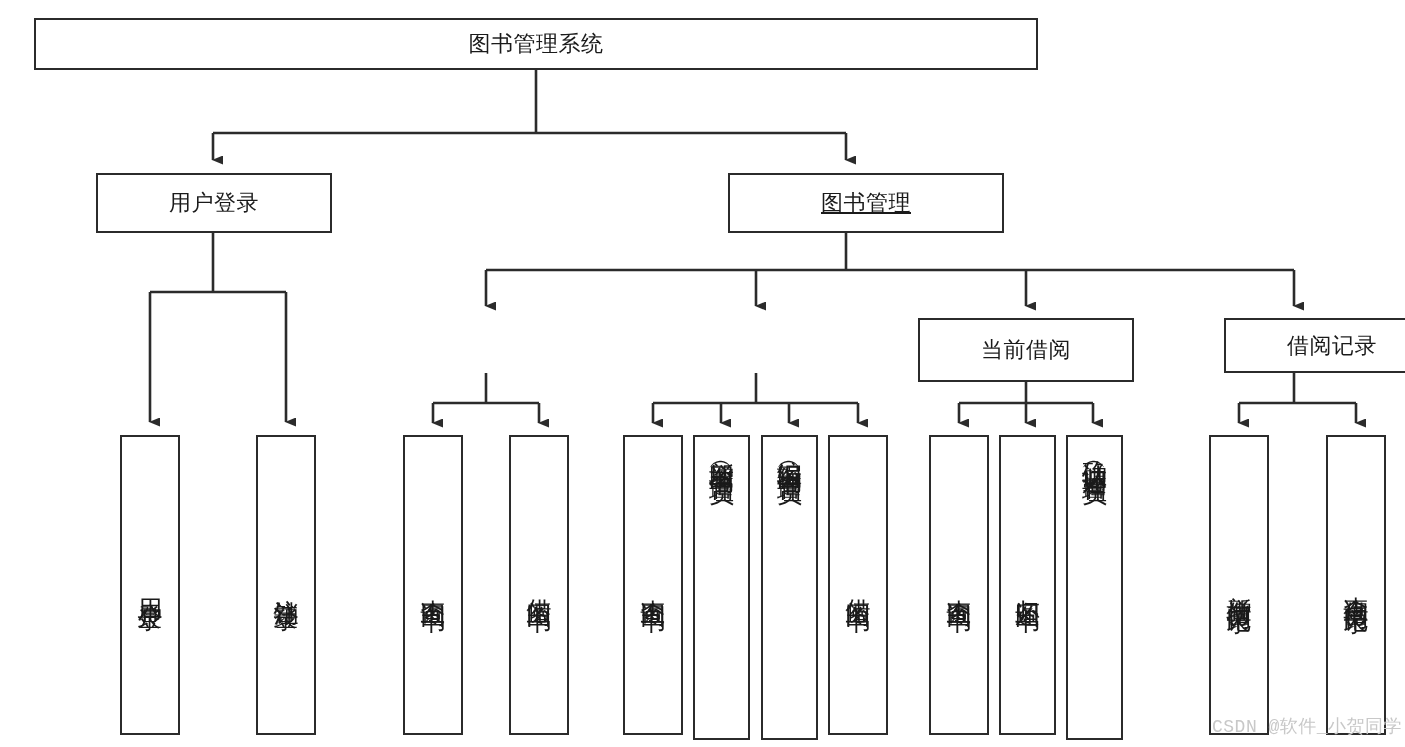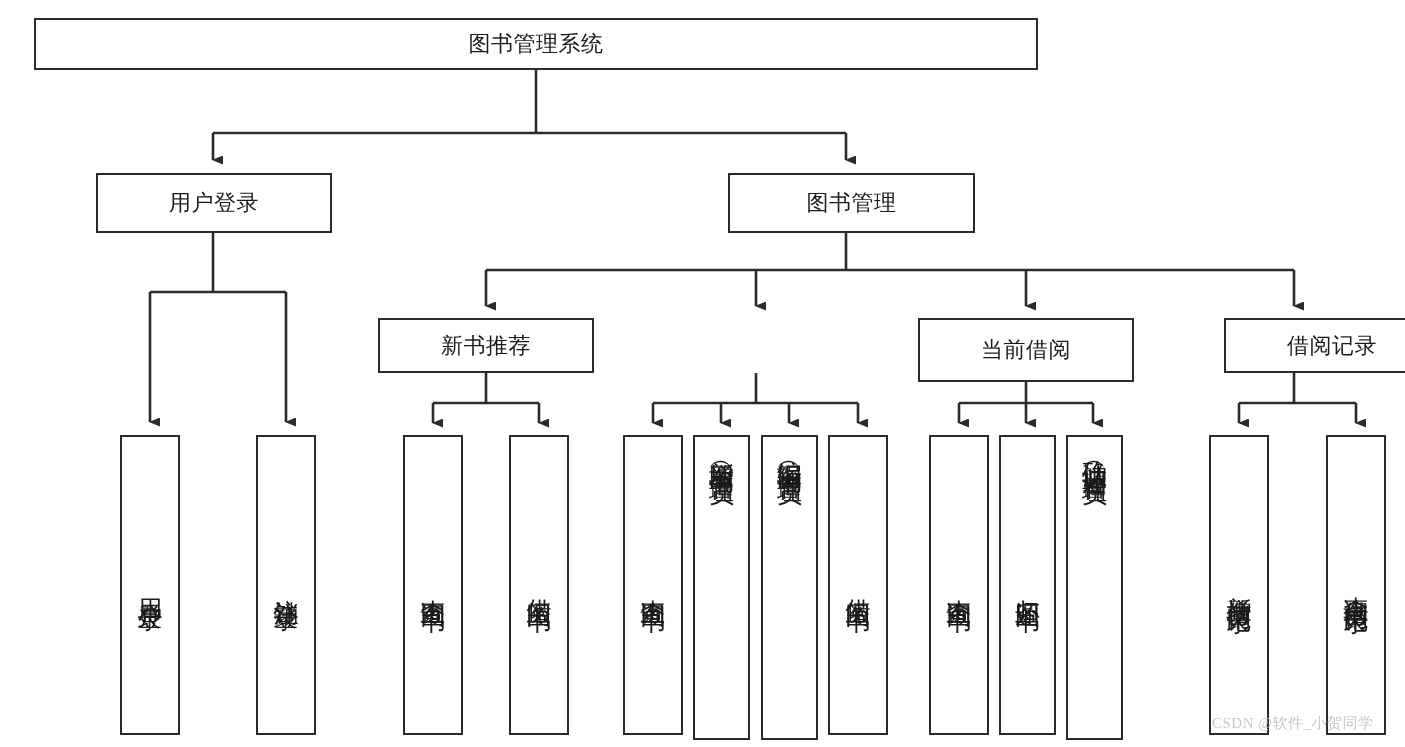--- a/index.html
+++ b/index.html
@@ -46,25 +46,25 @@
     white-space:nowrap;
   }
   .node.vert.mid{
     align-items:center;
     padding-top:0;
   }
   #watermark{
     position:absolute;
     left:1196px;
     top:714px;
-    font-size:15px;
+    font-size:18px;
     color:#c8c8c8;
     white-space:nowrap;
     letter-spacing:0.5px;
-    font-family:Liberation Serif, serif;
+    font-family:Liberation Mono, monospace;
   }
 </style>
 </head>
 <body>
 
 <div id="diagram">
 
   <svg class="conn-layer" viewBox="0 0 1405 747" width="1405" height="747" xmlns="http://www.w3.org/2000/svg">
     <defs>
       <marker id="arrow" markerWidth="9" markerHeight="11" refX="4.5" refY="10" orient="auto" markerUnits="userSpaceOnUse">
@@ -115,27 +115,24 @@
     </g>
   </svg>
 
   <div class="node horiz" style="left:18px;top:18px;width:1004px;height:52px;">
     <span class="lbl">图书管理系统</span>
   </div>
 
   <div class="node horiz" style="left:80px;top:173px;width:236px;height:60px;">
     <span class="lbl">用户登录</span>
   </div>
-  <div class="node horiz" style="left:712px;top:173px;width:247px;height:60px;">
+  <div class="node horiz" style="left:712px;top:173px;width:276px;height:60px;text-decoration:underline;">
     <span class="lbl">图书管理</span>
   </div>
 
-  <div class="node horiz" style="left:362px;top:318px;width:216px;height:55px;">
-    <span class="lbl">新书推荐</span>
-  </div>
   <div class="node horiz" style="left:902px;top:318px;width:216px;height:64px;">
     <span class="lbl">当前借阅</span>
   </div>
   <div class="node horiz" style="left:1170px;top:318px;width:216px;height:55px;margin-left:38px;">
     <span class="lbl">借阅记录</span>
   </div>
 
   <div class="node vert mid" style="left:104px;top:435px;width:60px;height:300px;">
     <span class="lbl">用户登录</span>
   </div>

